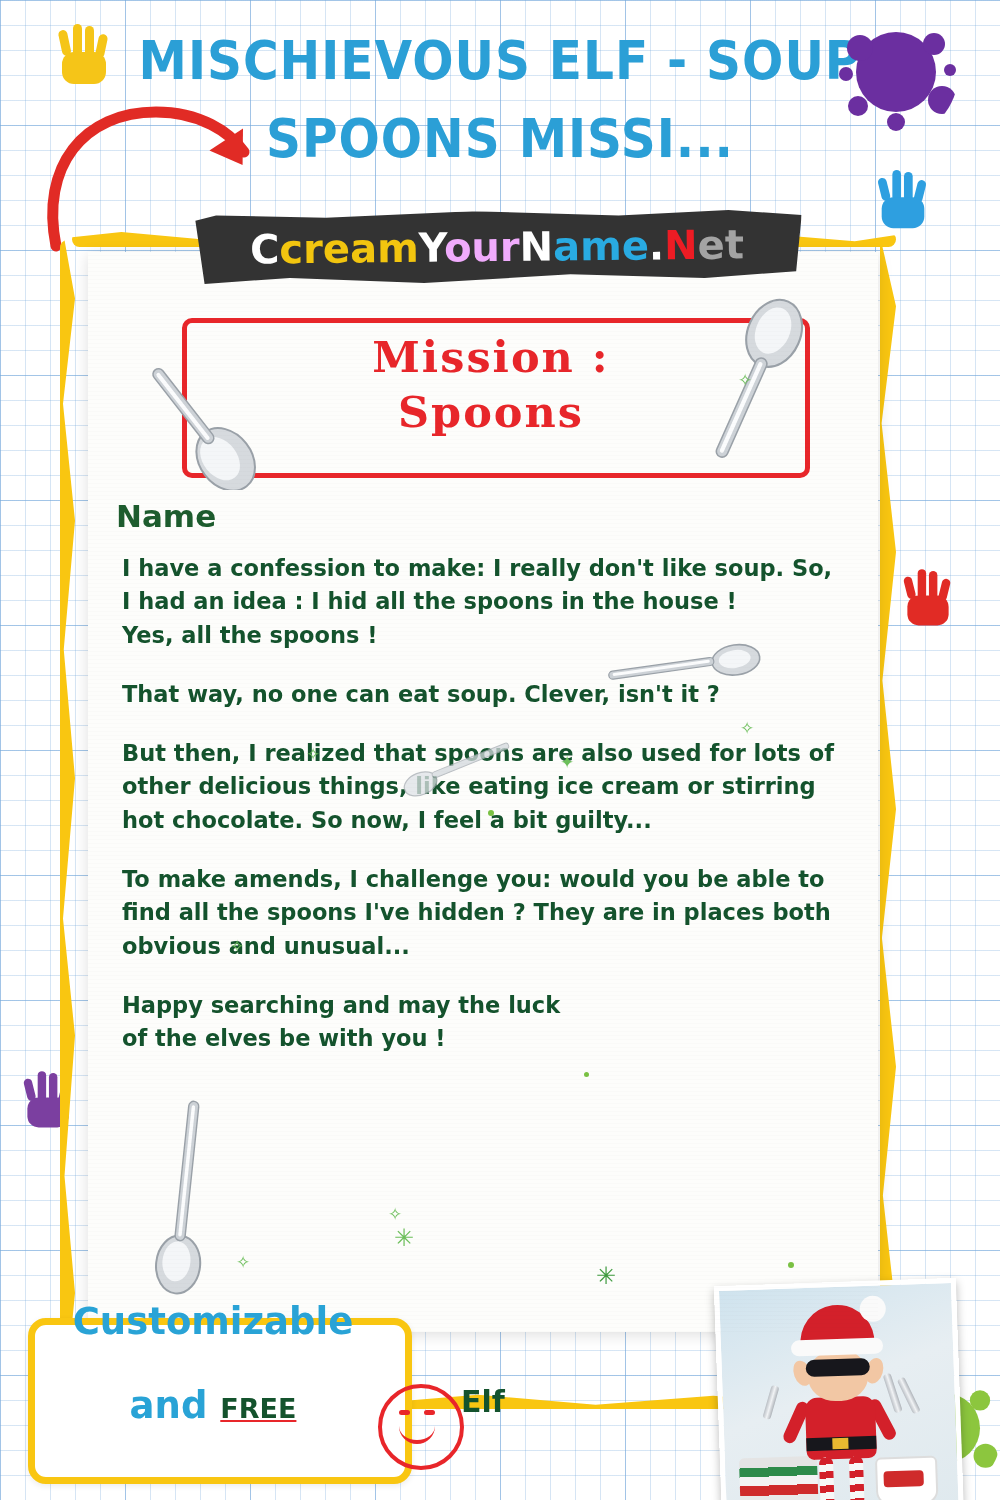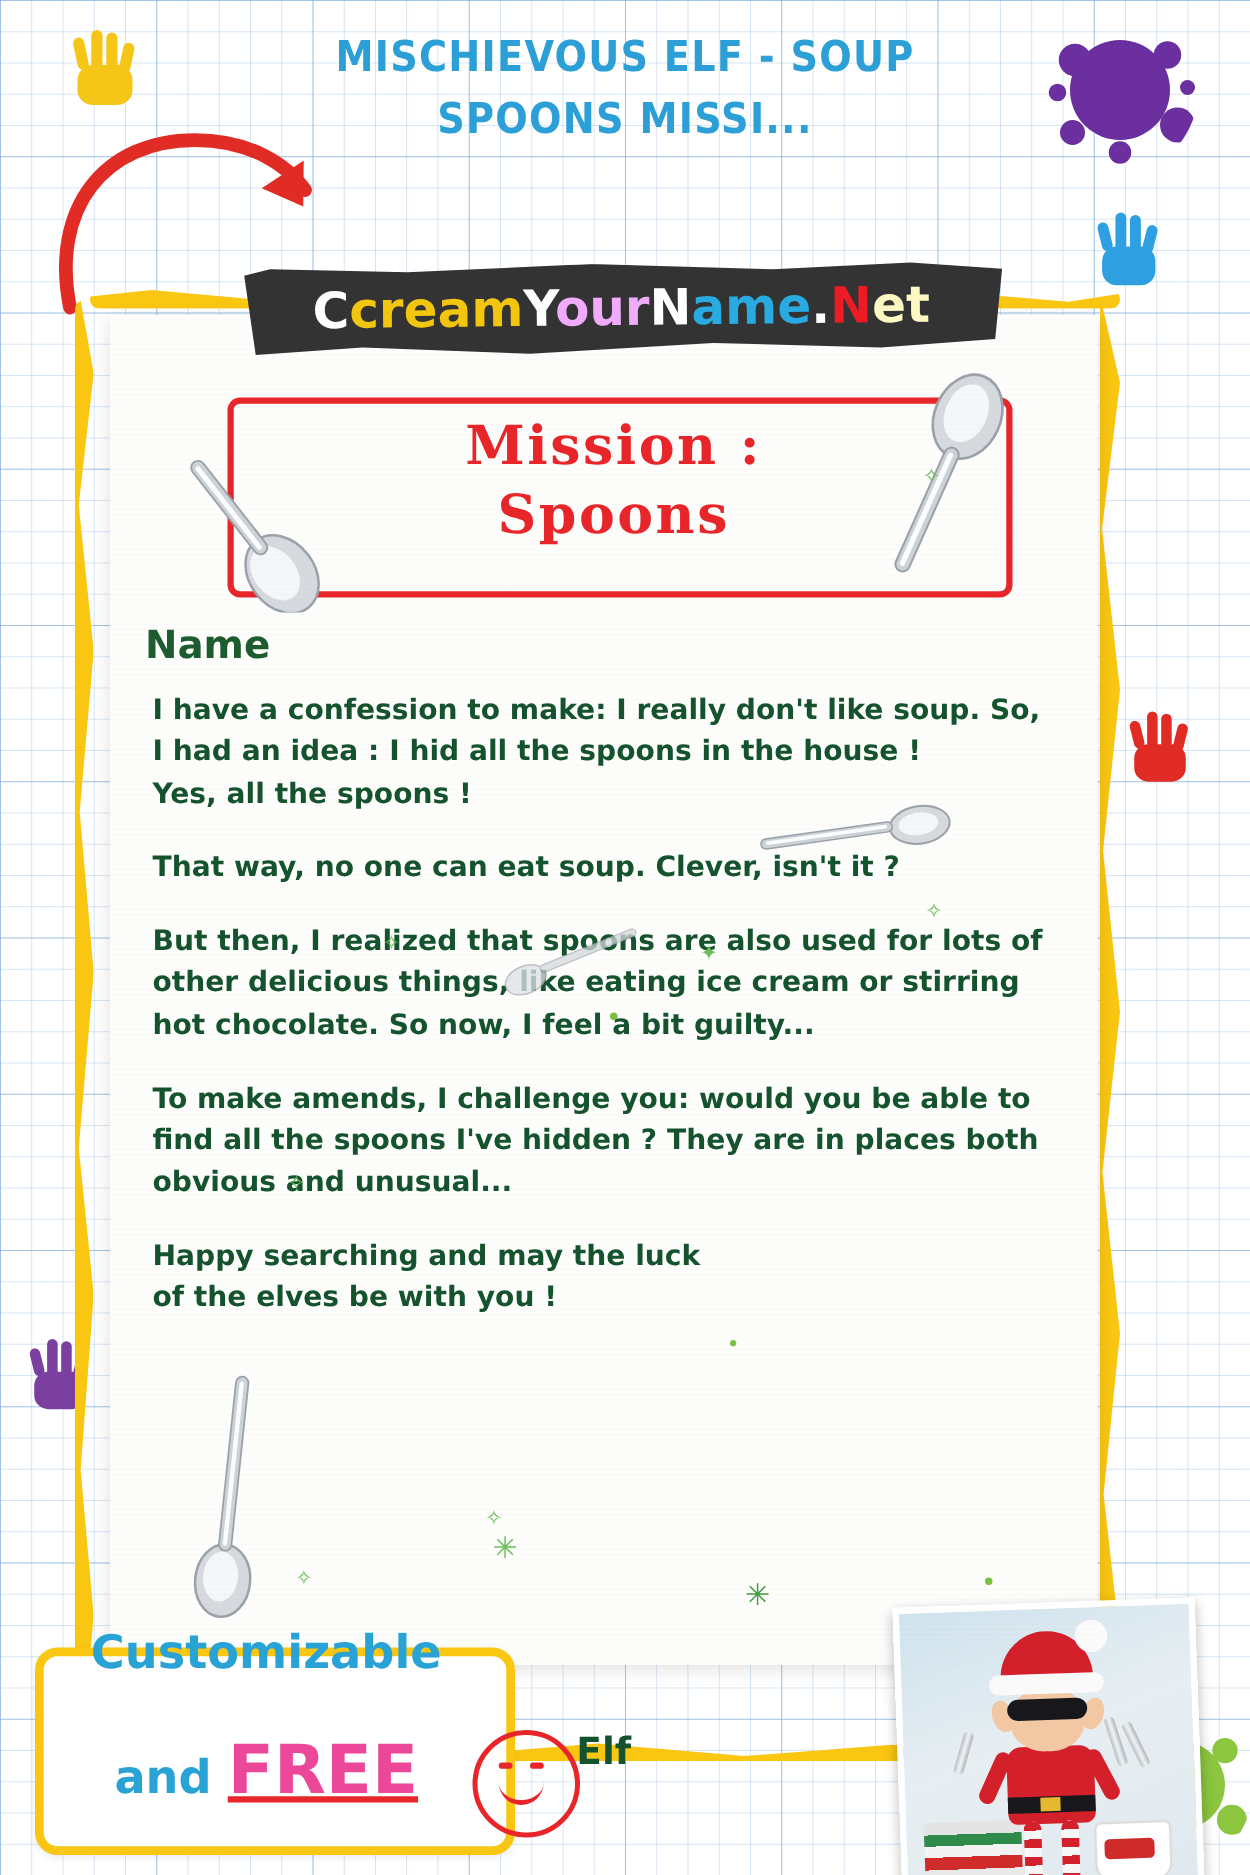--- a/index.html
+++ b/index.html
@@ -16,21 +16,21 @@
       linear-gradient(to right, rgba(120,170,220,.30) 1px, transparent 1px),
       linear-gradient(to bottom, rgba(120,170,220,.30) 1px, transparent 1px),
       linear-gradient(to right, rgba(120,170,220,.55) 1px, transparent 1px),
       linear-gradient(to bottom, rgba(120,170,220,.55) 1px, transparent 1px);
     background-size:25px 25px,25px 25px,125px 125px,125px 125px;
   }
   
   #title{
     position:absolute;top:22px;left:0;width:1000px;text-align:center;
     font-family:"DejaVu Sans",sans-serif;
-    font-weight:bold;font-size:34px;line-height:1.45;
+    font-weight:bold;font-size:54px;line-height:1.45;
     letter-spacing:1px;color:#2b9fd6;
     text-transform:uppercase;
     font-stretch:condensed;
   }
   #title .t-line{display:block;}
   
   .frame-stroke{position:absolute;background:#f9c611;border-radius:14px;}
   #frame-top{left:72px;top:232px;width:824px;height:15px;
     clip-path:polygon(0% 35%,6% 0%,18% 60%,30% 10%,44% 70%,58% 5%,70% 65%,84% 12%,95% 62%,100% 20%,100% 100%,0% 100%);}
   #frame-bottom{left:58px;top:1394px;width:840px;height:15px;
@@ -63,21 +63,21 @@
     letter-spacing:0px;white-space:nowrap;
   }
   #banner-text .c1{color:#ffffff}
   #banner-text .c2{color:#f2c50f}
   #banner-text .c3{color:#ffffff}
   #banner-text .c4{color:#f0abfc}
   #banner-text .c5{color:#ffffff}
   #banner-text .c6{color:#29abe2}
   #banner-text .c7{color:#ffffff}
   #banner-text .c8{color:#ed1c24}
-  #banner-text .c9{color:#fef9c3}
+  #banner-text .c9{color:#a3a3a3}
   
   #mission-box{
     position:absolute;left:182px;top:318px;width:618px;height:150px;
     border:5px solid #e8262a;border-radius:10px;background:transparent;
   }
   #mission-title{
     position:absolute;left:182px;top:330px;width:618px;text-align:center;
     font-family:"DejaVu Serif",serif;font-weight:bold;
     font-size:43px;line-height:1.28;color:#e8262a;
     letter-spacing:2px;
@@ -140,21 +140,21 @@
     box-shadow:0 2px 6px rgba(0,0,0,.08);
   }
   #cust-line1{
     position:absolute;left:28px;top:1300px;width:370px;text-align:center;
     font-family:"DejaVu Sans",sans-serif;font-weight:bold;font-size:37px;color:#29a3d6;
   }
   #cust-line2{
     position:absolute;left:28px;top:1384px;width:370px;text-align:center;
     font-family:"DejaVu Sans",sans-serif;font-weight:bold;font-size:37px;color:#29a3d6;
   }
-  #cust-line2 .free{color:#ec4899;font-size:54px;text-decoration:underline;text-decoration-color:#e8262a;text-align:center;}
+  #cust-line2 .free{color:#14532d;font-size:27px;text-decoration:underline;text-decoration-color:#e8262a;text-align:center;}
   
   #smiley{
     position:absolute;left:378px;top:1384px;width:78px;height:78px;border:4px solid #e8262a;border-radius:50%;
   }
   #smiley .eye{position:absolute;top:22px;width:11px;height:5px;background:#e8262a;border-radius:3px;}
   #smiley .eye.l{left:17px}
   #smiley .eye.r{left:42px}
   #smiley .mouth{position:absolute;left:17px;top:34px;width:36px;height:18px;border-bottom:4px solid #e8262a;border-radius:0 0 36px 36px;}
   
   .handprint{position:absolute;}

